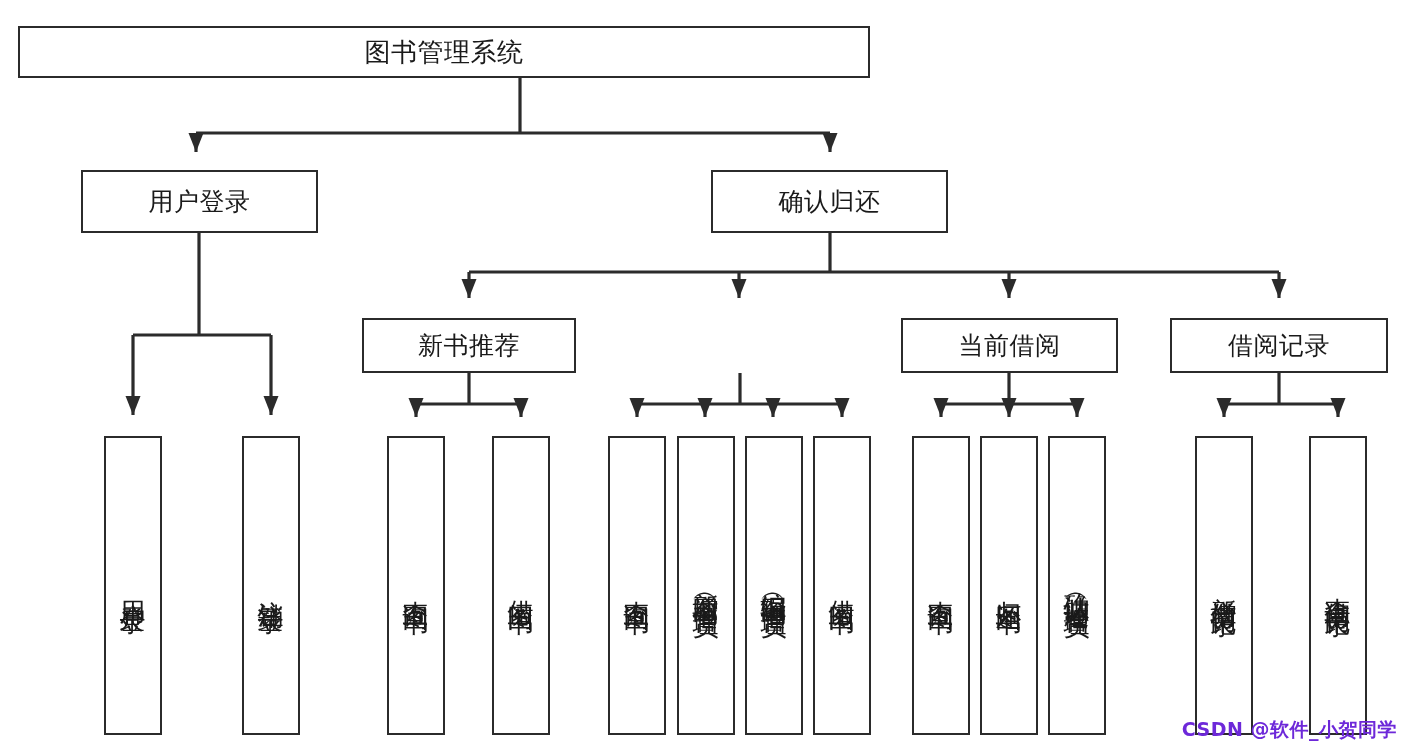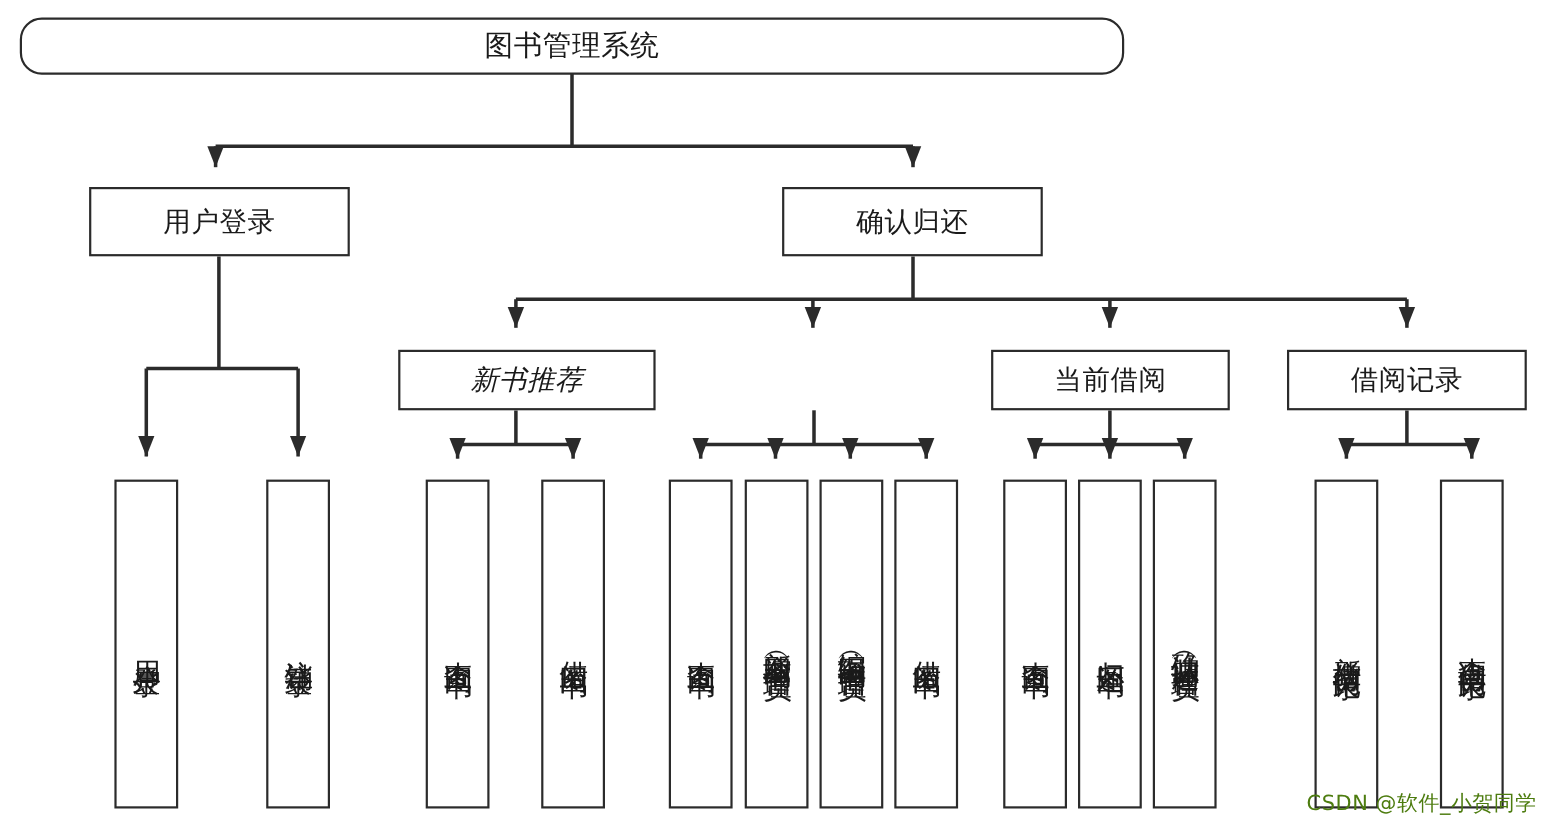--- a/index.html
+++ b/index.html
@@ -68,24 +68,25 @@
     line-height: 1.08;
     letter-spacing: 3px;
     white-space: nowrap;
     text-align: center;
   }
   #watermark {
     position: absolute;
     right: 8px;
     bottom: 4px;
     font-size: 19px;
-    color: #4d7c0f;
+    color: #6d28d9;
     letter-spacing: 0.5px;
     white-space: nowrap;
     user-select: none;
+    font-weight: bold;
   }
 </style>
 </head>
 <body>
 
 <div id="diagram-root">
 
   <svg id="edges-layer" viewBox="0 0 1405 747" width="1405" height="747" xmlns="http://www.w3.org/2000/svg">
     <defs>
       <marker id="arrowhead" markerWidth="9" markerHeight="10" refX="4.2" refY="9.2" orient="auto-start-reverse" markerUnits="userSpaceOnUse">
@@ -133,32 +134,32 @@
       <path d="M 1009 404 L 1009 417" marker-end="url(#arrowdown)"></path>
       <path d="M 1077 404 L 1077 417" marker-end="url(#arrowdown)"></path>
 
       <path d="M 1279 373 L 1279 404"></path>
       <path d="M 1224 404 L 1338 404"></path>
       <path d="M 1224 404 L 1224 417" marker-end="url(#arrowdown)"></path>
       <path d="M 1338 404 L 1338 417" marker-end="url(#arrowdown)"></path>
     </g>
   </svg>
 
-  <div class="node horiz root" style="left:18px; top:16px; width:1004px; height:52px;border-radius:20px;">
+  <div class="node horiz root" style="left:18px; top:26px; width:852px; height:52px;">
     <span class="node-label">图书管理系统</span>
   </div>
 
   <div class="node horiz" style="left:81px; top:170px; width:237px; height:63px;">
     <span class="node-label">用户登录</span>
   </div>
   <div class="node horiz" style="left:711px; top:170px; width:237px; height:63px;">
     <span class="node-label">确认归还</span>
   </div>
 
-  <div class="node horiz" style="left:362px; top:318px; width:234px; height:55px;font-style:italic;">
+  <div class="node horiz" style="left:362px; top:318px; width:214px; height:55px;">
     <span class="node-label">新书推荐</span>
   </div>
   <div class="node horiz" style="left:901px; top:318px; width:217px; height:55px;">
     <span class="node-label">当前借阅</span>
   </div>
   <div class="node horiz" style="left:1170px; top:318px; width:218px; height:55px;">
     <span class="node-label">借阅记录</span>
   </div>
 
   <div class="node vert" style="left:104px; top:436px; width:58px; height:299px;">

